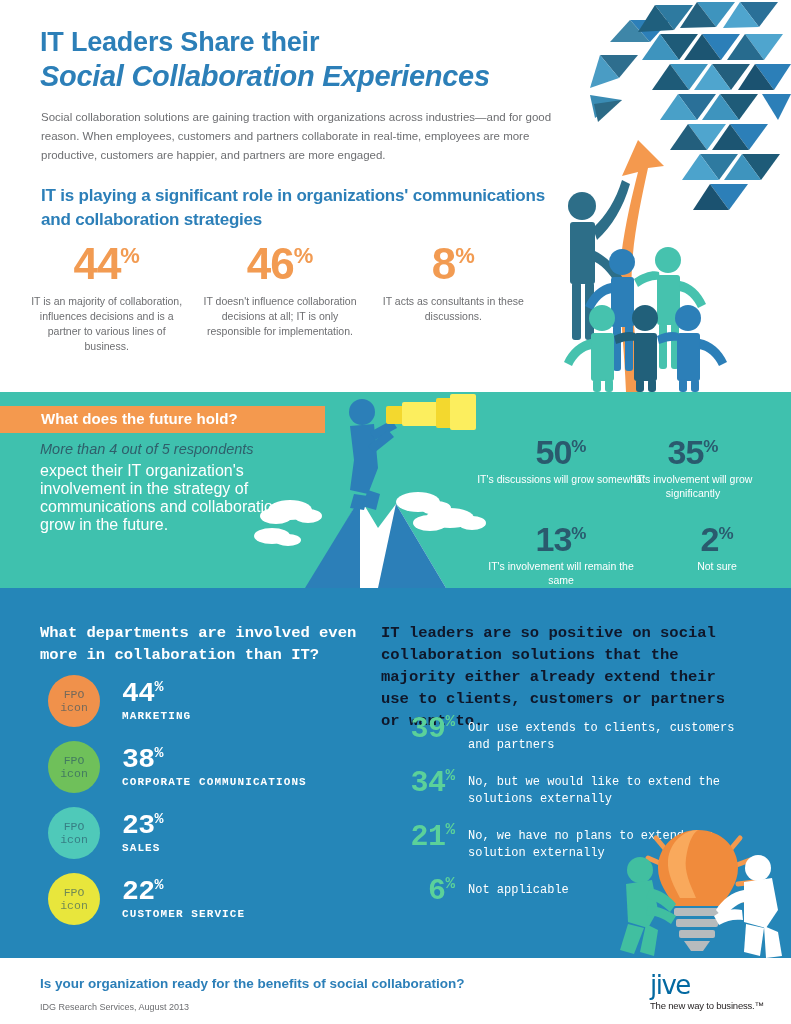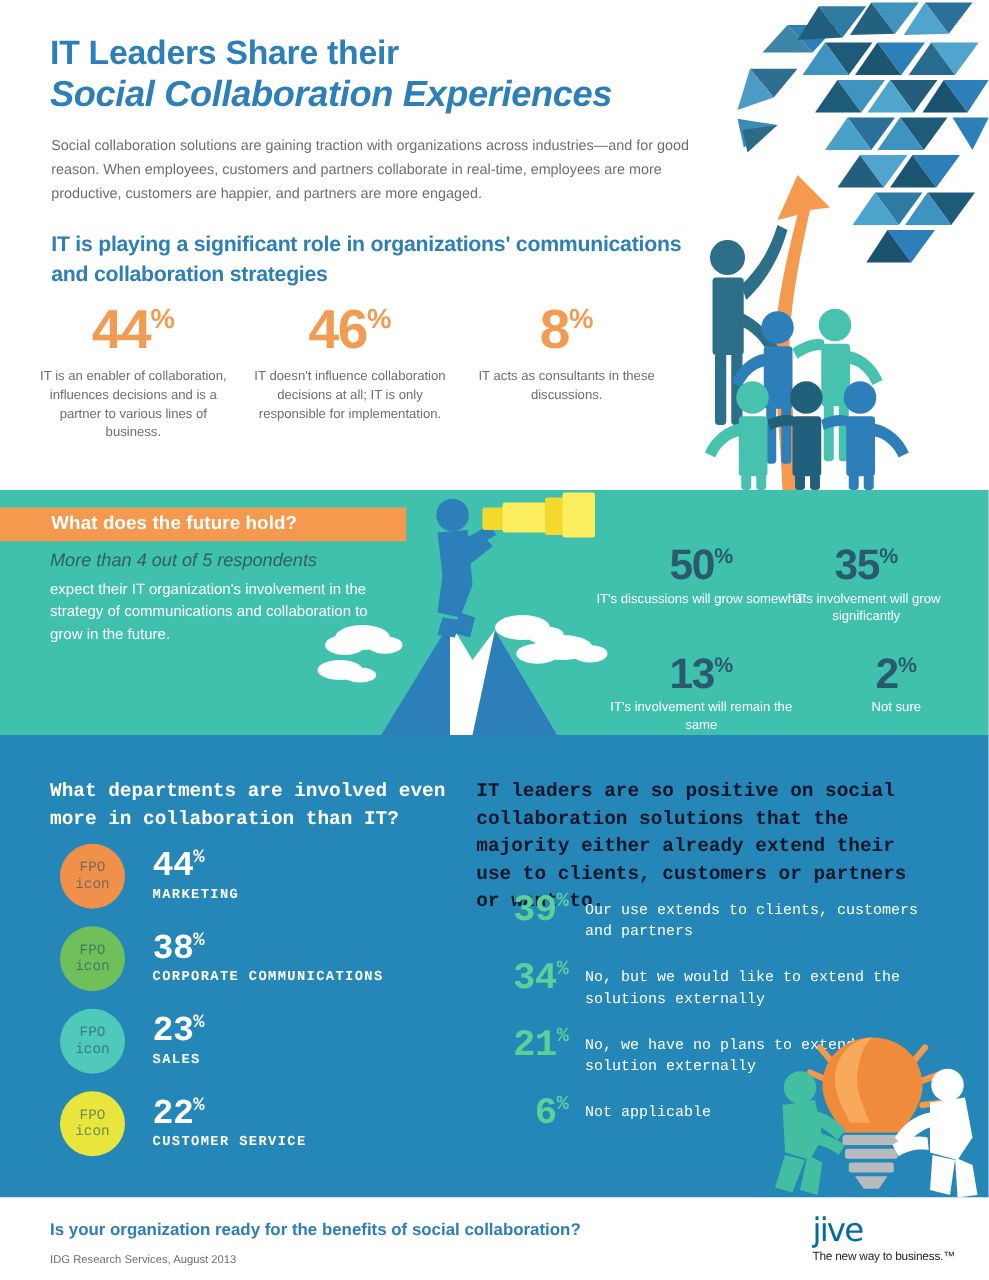--- a/index.html
+++ b/index.html
@@ -61,21 +61,21 @@
     position:absolute; left:41px; top:4px;
     color:#ffffff; font-weight:bold; font-size:15px; letter-spacing:0.1px;
   }
   #future-lead {
     position:absolute; left:40px; top:48px; width:290px;
     font-size:14.5px; font-weight:normal; font-style:italic; color:#2F5F6B;
     line-height:19px;
   }
   #future-body {
     position:absolute; left:40px; top:70px; width:275px;
-    font-size:12px; line-height:18px; color:#ffffff;
+    font-size:16px; line-height:18px; color:#ffffff;
   }
   .fstat { position:absolute; text-align:center;margin-top:16px; }
   .fstat .num {
     color:#2A5A6E; font-weight:bold; font-size:34px; line-height:36px; letter-spacing:-1px;
   }
   .fstat .num .pct { font-size:17px; vertical-align:super; line-height:0; letter-spacing:0; }
   .fstat .cap { margin-top:2px; font-size:10.5px; line-height:14px; color:#ffffff; }
   #fstat-0 { left:476px; top:418px; width:170px; }
   #fstat-1 { left:618px; top:418px; width:150px; }
   #fstat-2 { left:476px; top:505px; width:170px; }
@@ -256,21 +256,21 @@
     <div class="hero-l1">IT Leaders Share their</div>
     <div class="hero-l2">Social Collaboration Experiences</div>
   </div>
 
   <div id="hero-sub">Social collaboration solutions are gaining traction with organizations across industries—and for good reason. When employees, customers and partners collaborate in real-time, employees are more productive, customers are happier, and partners are more engaged.</div>
   <div id="hero-h2">IT is playing a significant role in organizations' communications and collaboration strategies</div>
 
   <div id="hero-stats">
     <div class="hstat">
       <div class="num"><span>44</span><span class="pct">%</span></div>
-      <div class="cap">IT is an enabler of collaboration, influences decisions and is a partner to various lines of business.</div>
+      <div class="cap">IT is an majority of collaboration, influences decisions and is a partner to various lines of business.</div>
     </div>
     <div class="hstat">
       <div class="num"><span>46</span><span class="pct">%</span></div>
       <div class="cap">IT doesn't influence collaboration decisions at all; IT is only responsible for implementation.</div>
     </div>
     <div class="hstat">
       <div class="num"><span>8</span><span class="pct">%</span></div>
       <div class="cap">IT acts as consultants in these discussions.</div>
     </div>
   </div>

